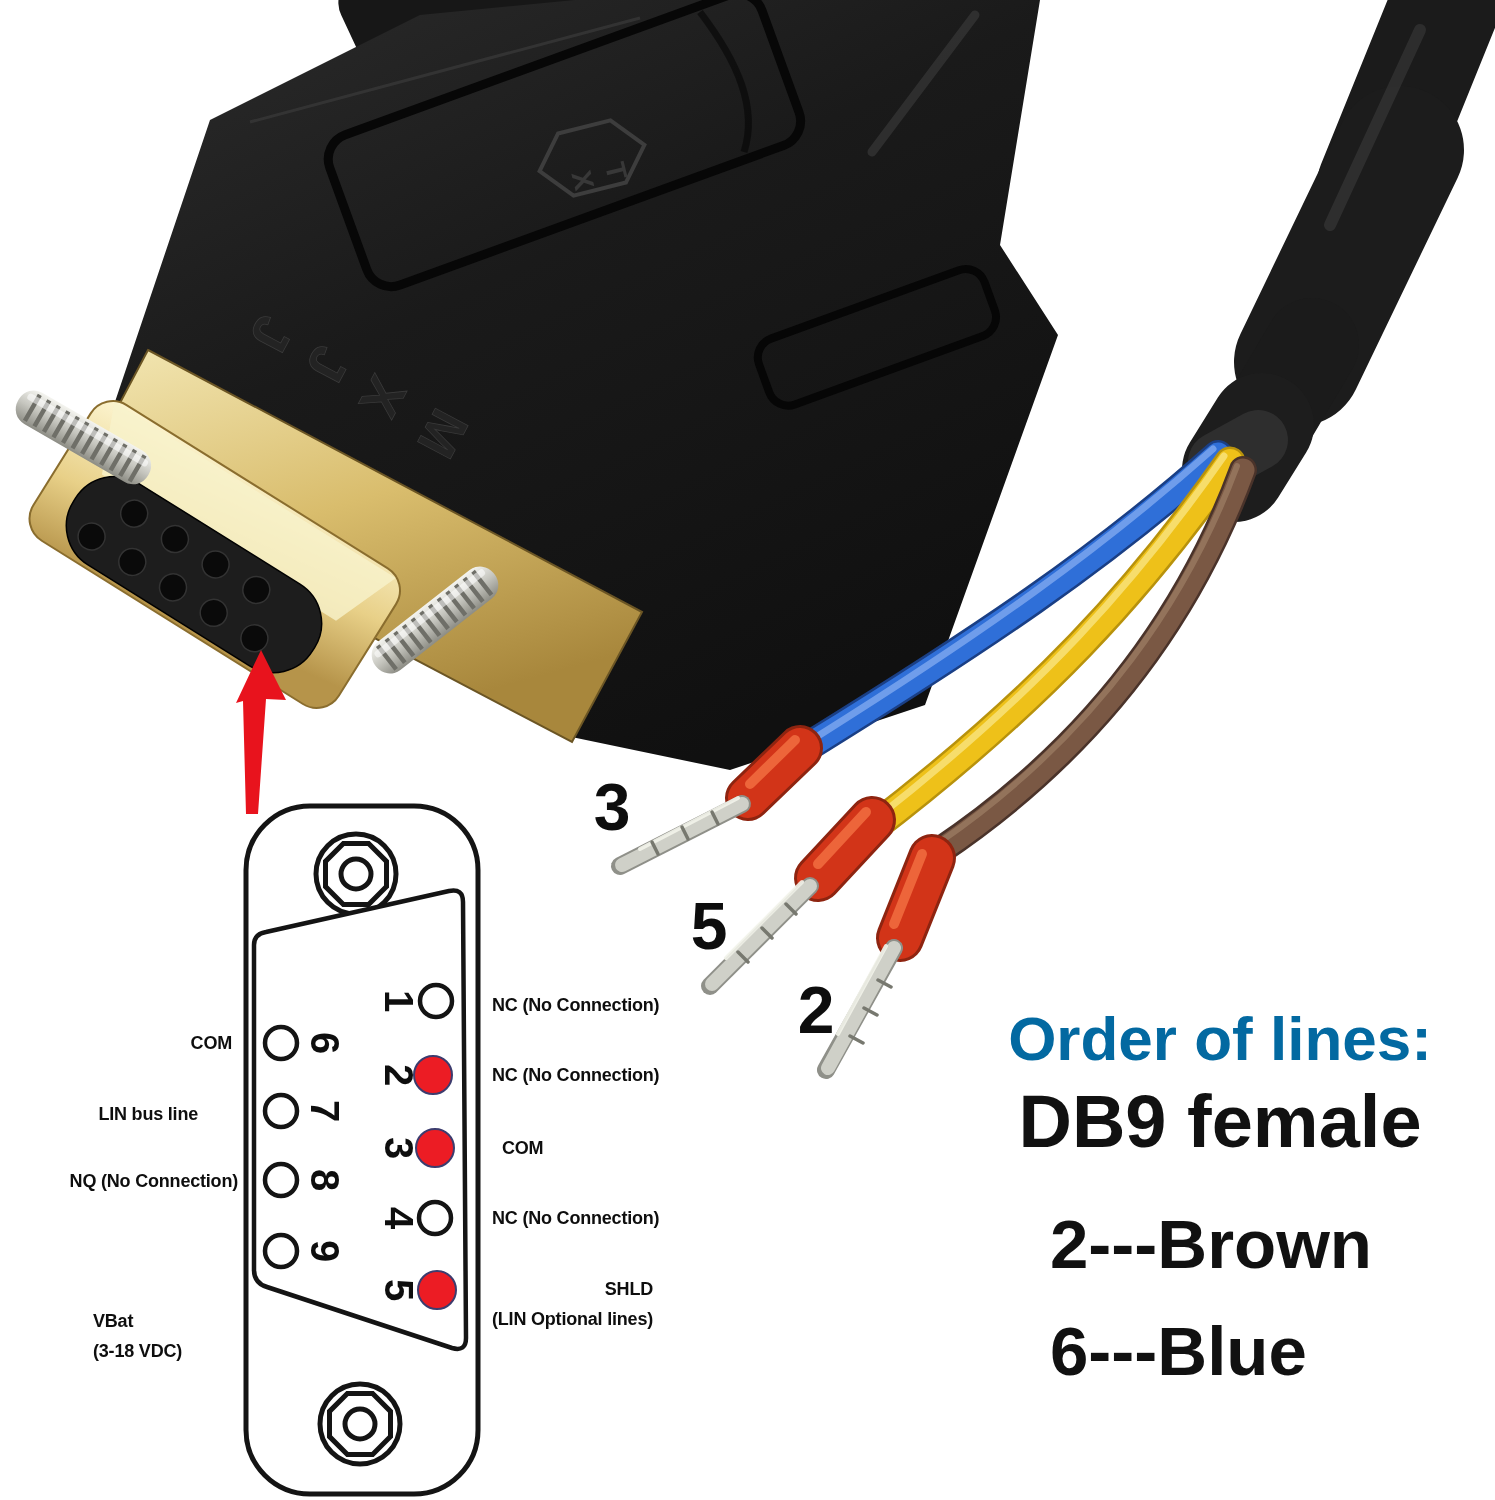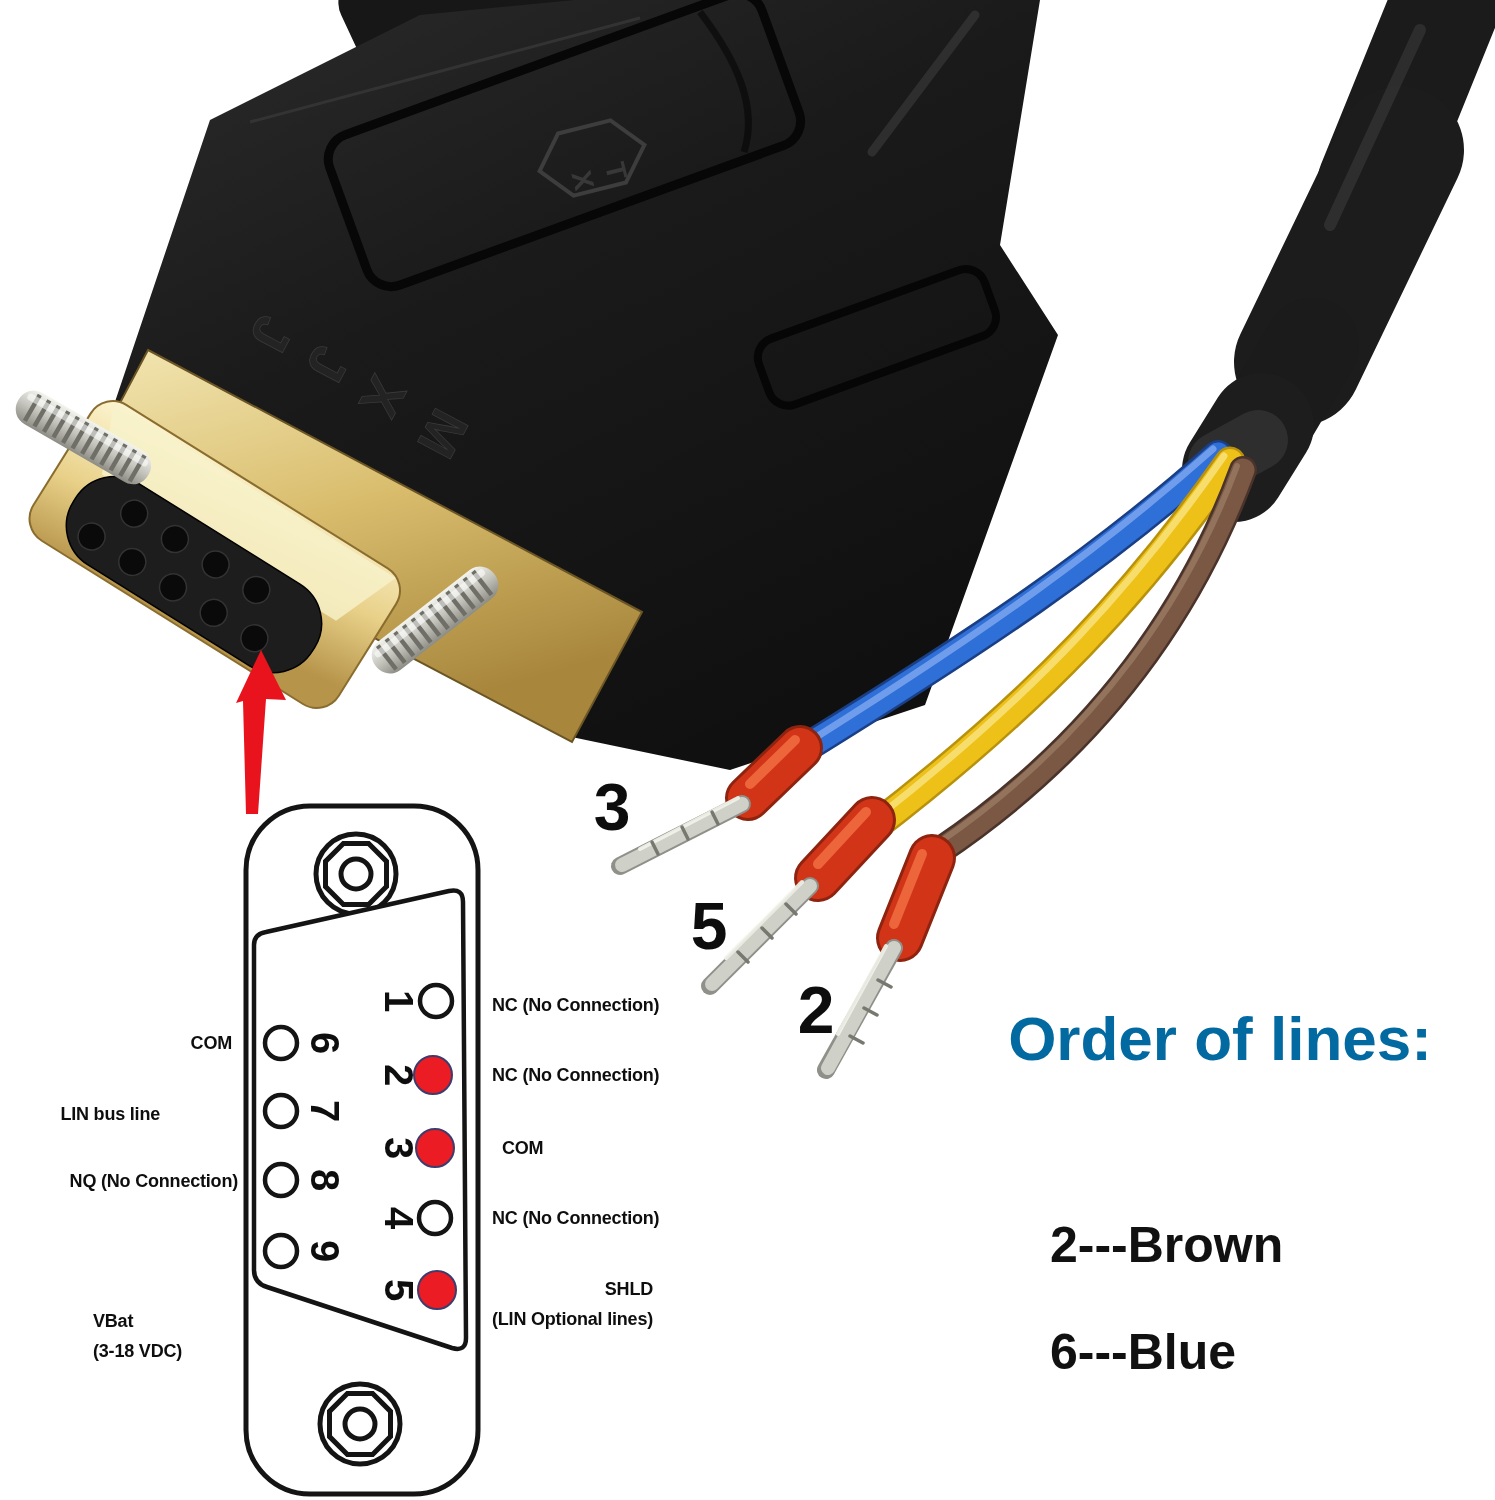--- a/index.html
+++ b/index.html
@@ -22,21 +22,21 @@
     position:absolute; left:950px; top:1004px; width:540px;
     font-size:62px; font-weight:bold; color:#0369a1; text-align:center;
     line-height:70px; white-space:nowrap;
   }
   .legend-sub {
     position:absolute; left:950px; top:1080px; width:540px;
     font-size:74px; font-weight:bold; color:#111; text-align:center;
     line-height:84px; white-space:nowrap;
   }
   .legend-item {
-    position:absolute; left:1050px; font-size:50px; font-weight:bold;
+    position:absolute; left:1050px; font-size:69px; font-weight:bold;
     color:#111; line-height:76px; white-space:nowrap;
   }
 </style>
 </head>
 <body>
 
 <div class="stage">
 
   <svg width="1495" height="1500" viewBox="0 0 1495 1500">
     <defs>
@@ -220,36 +220,37 @@
         <text x="398" y="1303" transform="rotate(90 398 1290)">5</text>
         <text x="324" y="1056" transform="rotate(90 324 1043)">6</text>
         <text x="324" y="1124" transform="rotate(90 324 1111)">7</text>
         <text x="324" y="1193" transform="rotate(90 324 1180)">8</text>
         <text x="324" y="1264" transform="rotate(90 324 1251)">9</text>
       </g>
     </g>
   </svg>
 
   <div class="pin-label ra" style="right:1263px; top:1028px;">COM</div>
-  <div class="pin-label ra" style="right:1335px; top:1099px;margin-left:18px;">LIN bus line</div>
+  <div class="pin-label ra" style="right:1297px; top:1099px;margin-left:18px;">LIN bus line</div>
   <div class="pin-label ra" style="right:1257px; top:1166px;">NQ (No Connection)</div>
   <div class="pin-label" style="left:93px; top:1306px;">
     <div>VBat</div>
     <div>(3-18 VDC)</div>
   </div>
 
   <div class="pin-label" style="left:492px; top:990px;">NC (No Connection)</div>
   <div class="pin-label" style="left:492px; top:1060px;">NC (No Connection)</div>
   <div class="pin-label" style="left:502px; top:1133px;">COM</div>
   <div class="pin-label" style="left:492px; top:1203px;">NC (No Connection)</div>
   <div class="pin-label" style="left:492px; top:1274px;text-align:right;">
     <div>SHLD</div>
     <div>(LIN Optional lines)</div>
   </div>
 
   <div class="wire-num" style="left:580px; top:772px; width:64px; text-align:center;">3</div>
   <div class="wire-num" style="left:677px; top:891px; width:64px; text-align:center;">5</div>
   <div class="wire-num" style="left:784px; top:975px; width:64px; text-align:center;">2</div>
 
   <div class="legend-title">Order of lines:</div>
+  <div class="legend-sub">DB9 female</div>
   <div class="legend-item" style="top:1207px;">2---Brown</div>
   <div class="legend-item" style="top:1314px;">6---Blue</div>
 </div>
 
 </body></html>

